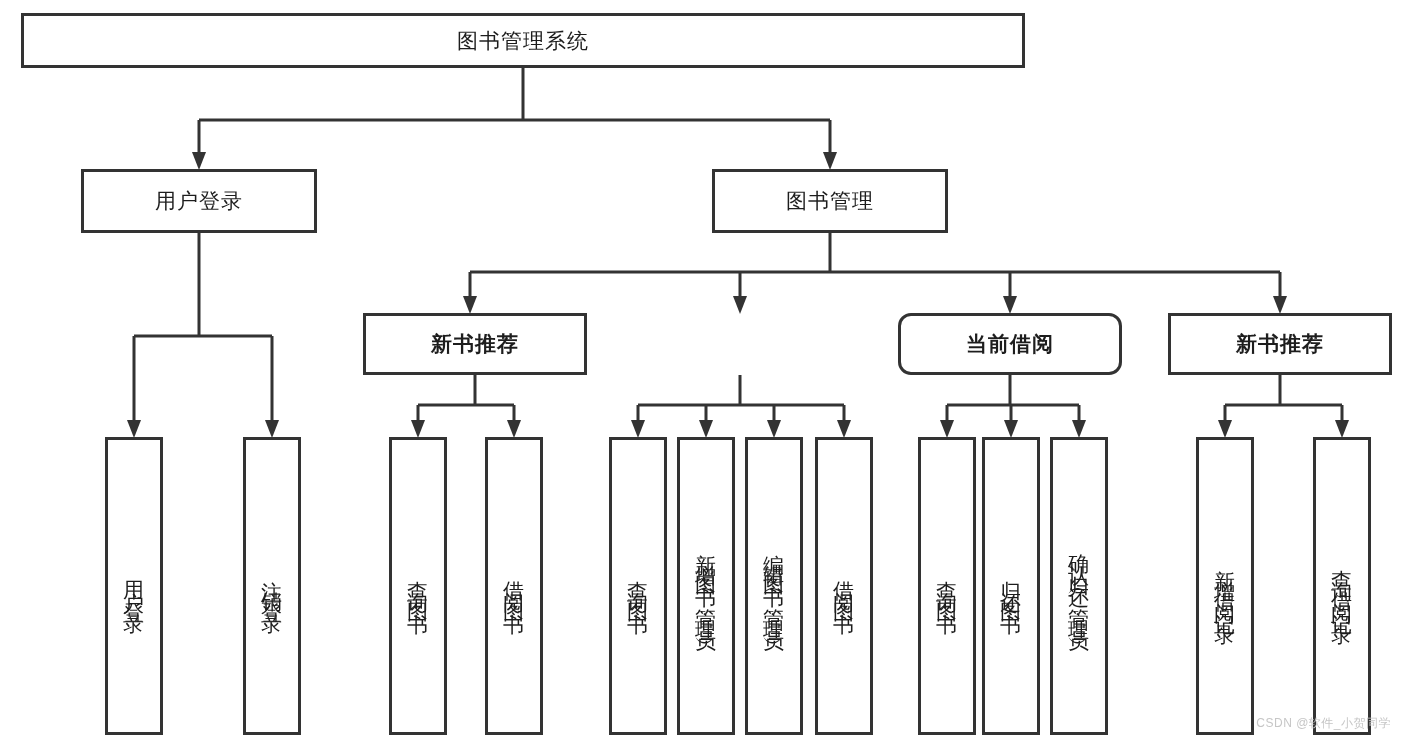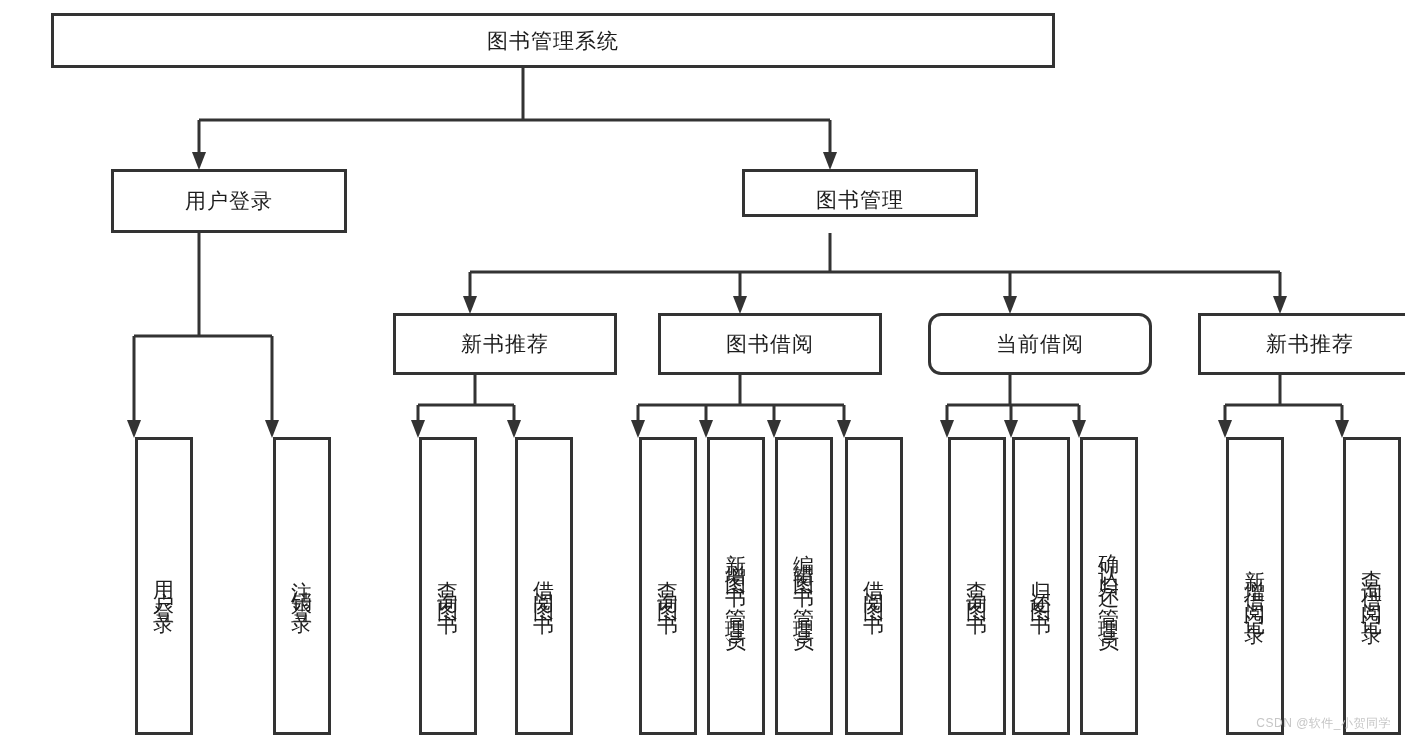--- a/index.html
+++ b/index.html
@@ -21,29 +21,28 @@
     position: absolute;
     border: 3px solid #333333;
     background: #ffffff;
     display: flex;
     align-items: center;
     justify-content: center;
     color: #1d1d1d;
     font-size: 21px;
     letter-spacing: 1px;
     text-align: center;
-    margin-left: 30px;
   }
   
   .node-root   { left: 21px;   top: 13px;  width: 1004px; height: 55px; }
   
   .node-l2-a   { left: 81px;   top: 169px; width: 236px;  height: 64px; }
-  .node-l2-b   { left: 712px;  top: 169px; width: 236px;  height: 48px; align-items: flex-end; }
+  .node-l2-b   { left: 712px;  top: 169px; width: 236px;  height: 64px; }
   
-  .node-l3     { top: 313px; width: 224px; height: 62px; }
+  .node-l3     { top: 313px; width: 224px; height: 62px; font-weight: bold; }
   .node-l3-1   { left: 363px; }
   .node-l3-2   { left: 628px; }
   .node-l3-3   { left: 898px; border-radius: 13px; }
   .node-l3-4   { left: 1168px; }
   
   .vbox { top: 437px; width: 58px; height: 298px; }
   .vbox .vtext {
     writing-mode: vertical-rl;
     text-orientation: mixed;
     letter-spacing: 11px;
@@ -109,23 +108,20 @@
   <div class="box node-l2-a">
     <span>用户登录</span>
   </div>
   <div class="box node-l2-b">
     <span>图书管理</span>
   </div>
 
   <div class="box node-l3 node-l3-1">
     <span>新书推荐</span>
   </div>
-  <div class="box node-l3 node-l3-2">
-    <span>图书借阅</span>
-  </div>
   <div class="box node-l3 node-l3-3">
     <span>当前借阅</span>
   </div>
   <div class="box node-l3 node-l3-4">
     <span>新书推荐</span>
   </div>
 
   <div class="box vbox leaf-a1">
     <span class="vtext">用户登录</span>
   </div>

